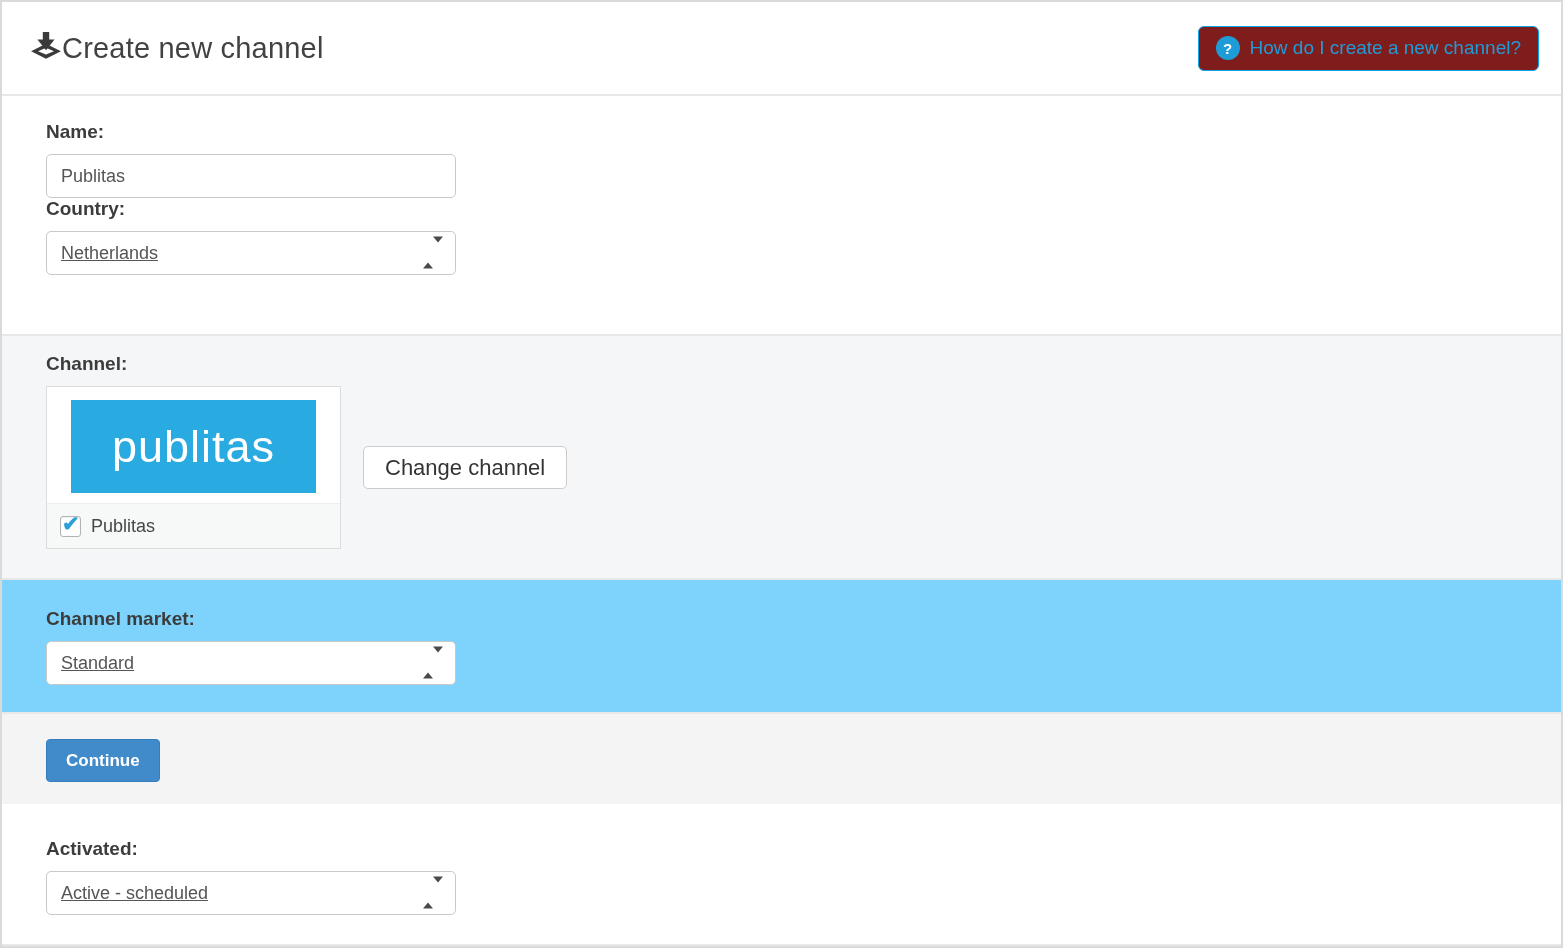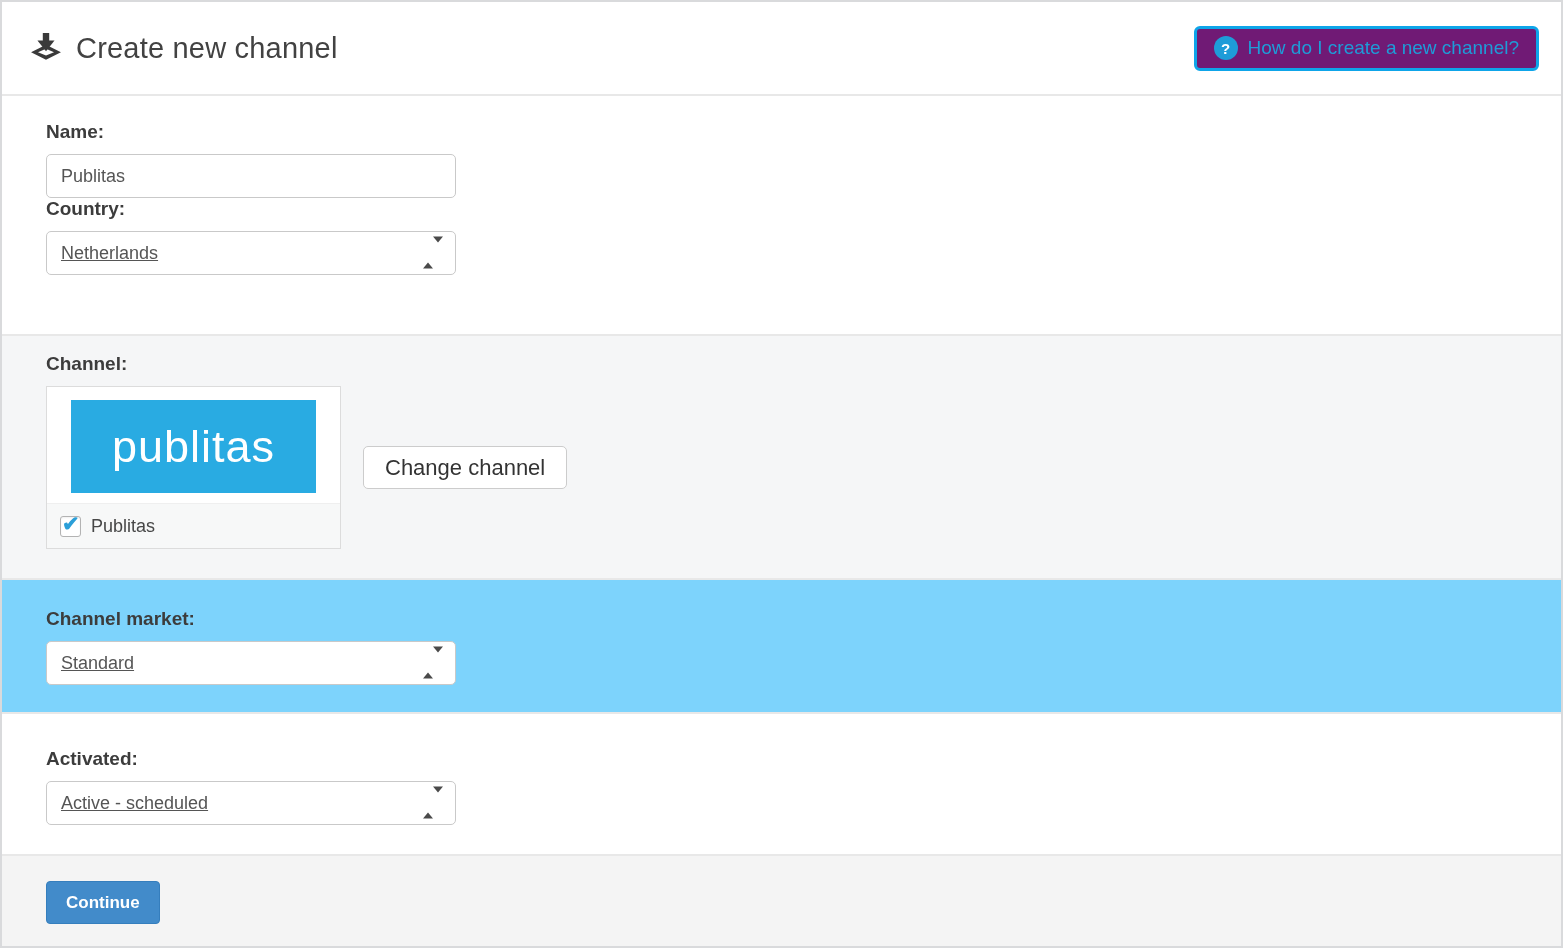--- a/index.html
+++ b/index.html
@@ -15,28 +15,28 @@
   }
 
   
   .header {
     height:94px; flex:0 0 94px;
     border-bottom:2px solid #e8e8e8;
     display:flex; align-items:center; justify-content:space-between;
     padding:0 22px 0 28px;
     background:#fff;
   }
-  .header-left { display:flex; align-items:flex-end; gap:14px; }
+  .header-left { display:flex; align-items:center; }
   .dl-icon { width:32px; height:32px; flex:0 0 32px; }
   .page-title { font-size:29px; font-weight:400; color:#424242; letter-spacing:0.2px; }
 
   .help-btn {
     display:inline-flex; align-items:center; gap:10px;
     height:45px; padding:0 17px;
-    background:#701a75; border:3px solid #0ea5e9; border-radius:6px;
+    background:#7f1d1d; border:1px solid #0ea5e9; border-radius:6px;
     cursor:pointer;
   }
   .q-circle {
     width:24px; height:24px; border-radius:50%;
     background:#1e9cd8; color:#fff;
     display:flex; align-items:center; justify-content:center;
     font-size:15px; font-weight:bold;
   }
   .q-circle::after { content:"?"; }
   .help-label { color:#1e9cd8; font-size:19px; }
@@ -183,25 +183,25 @@
   </div>
 
   <div class="section sec-market">
     <label class="field-label">Channel market:</label>
     <div class="select">
       <span class="select-value">Standard</span>
       <span class="stepper"><span class="up"></span><span class="down"></span></span>
     </div>
   </div>
 
+  <div class="section sec-footer">
+    <button class="continue-btn">Continue</button>
+  </div>
+
   <div class="section sec-activated">
     <label class="field-label">Activated:</label>
     <div class="select">
       <span class="select-value">Active - scheduled</span>
       <span class="stepper"><span class="up"></span><span class="down"></span></span>
     </div>
   </div>
 
-  <div class="section sec-footer">
-    <button class="continue-btn">Continue</button>
-  </div>
-
 </div>
 
 </body></html>

